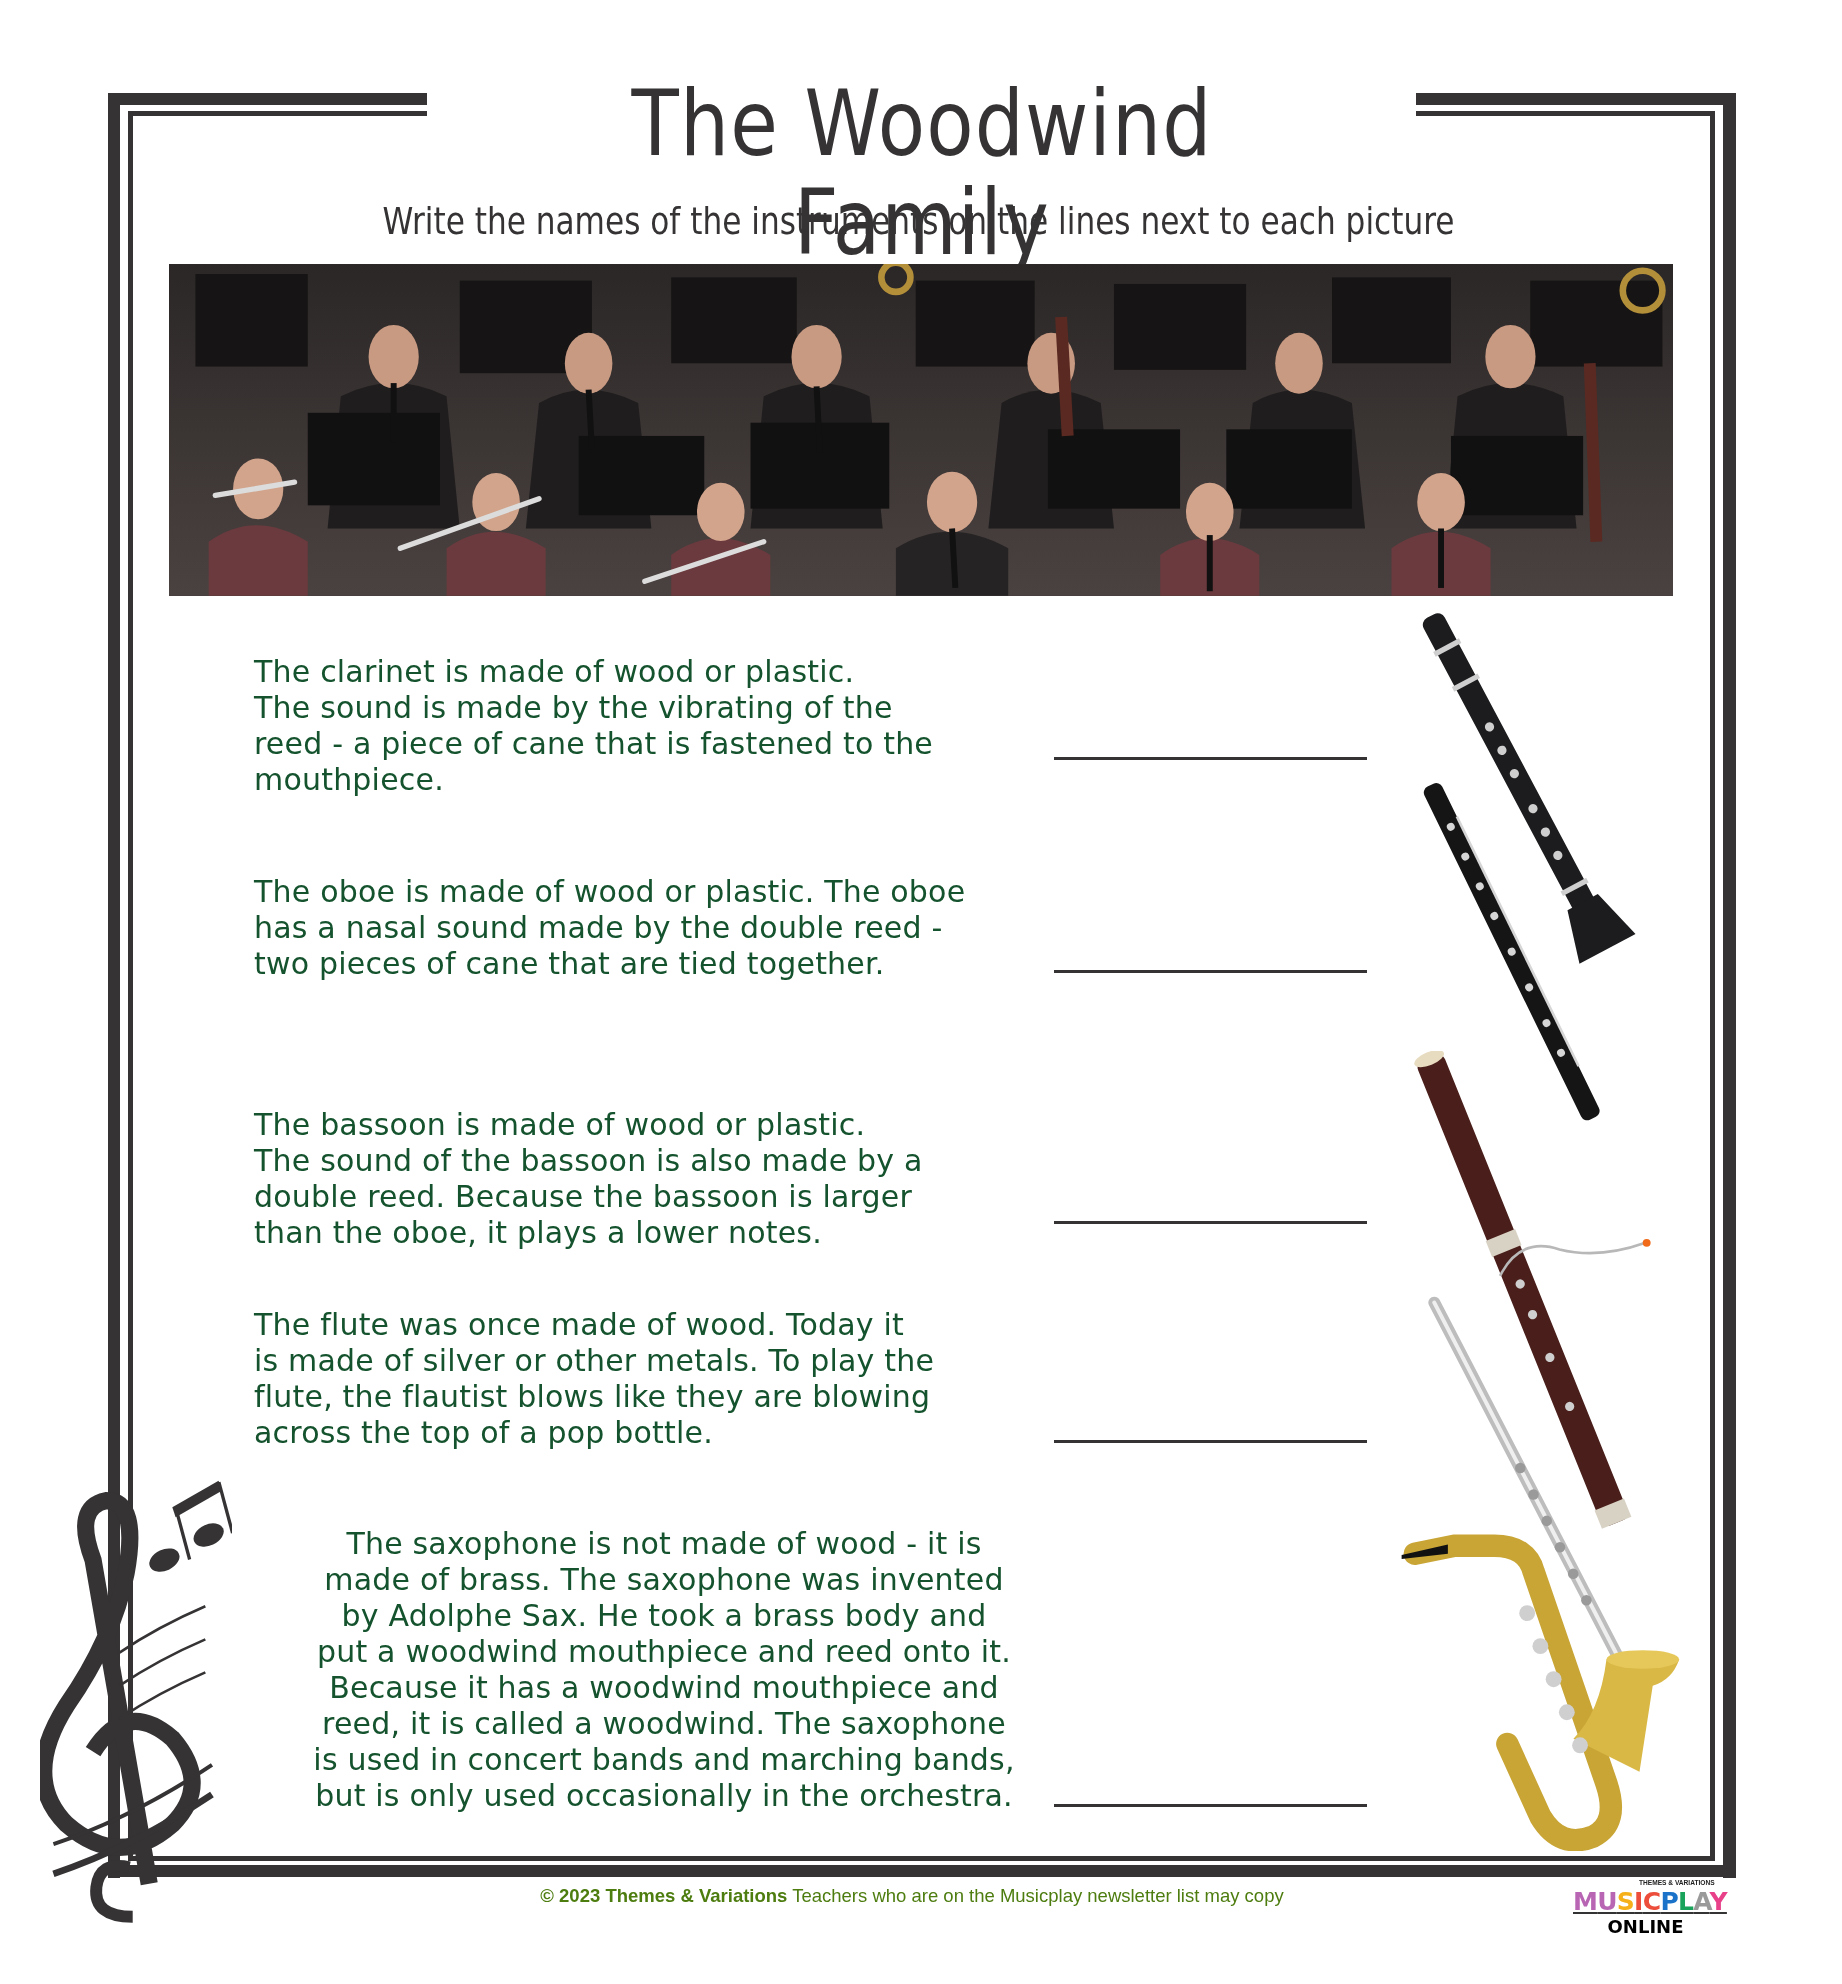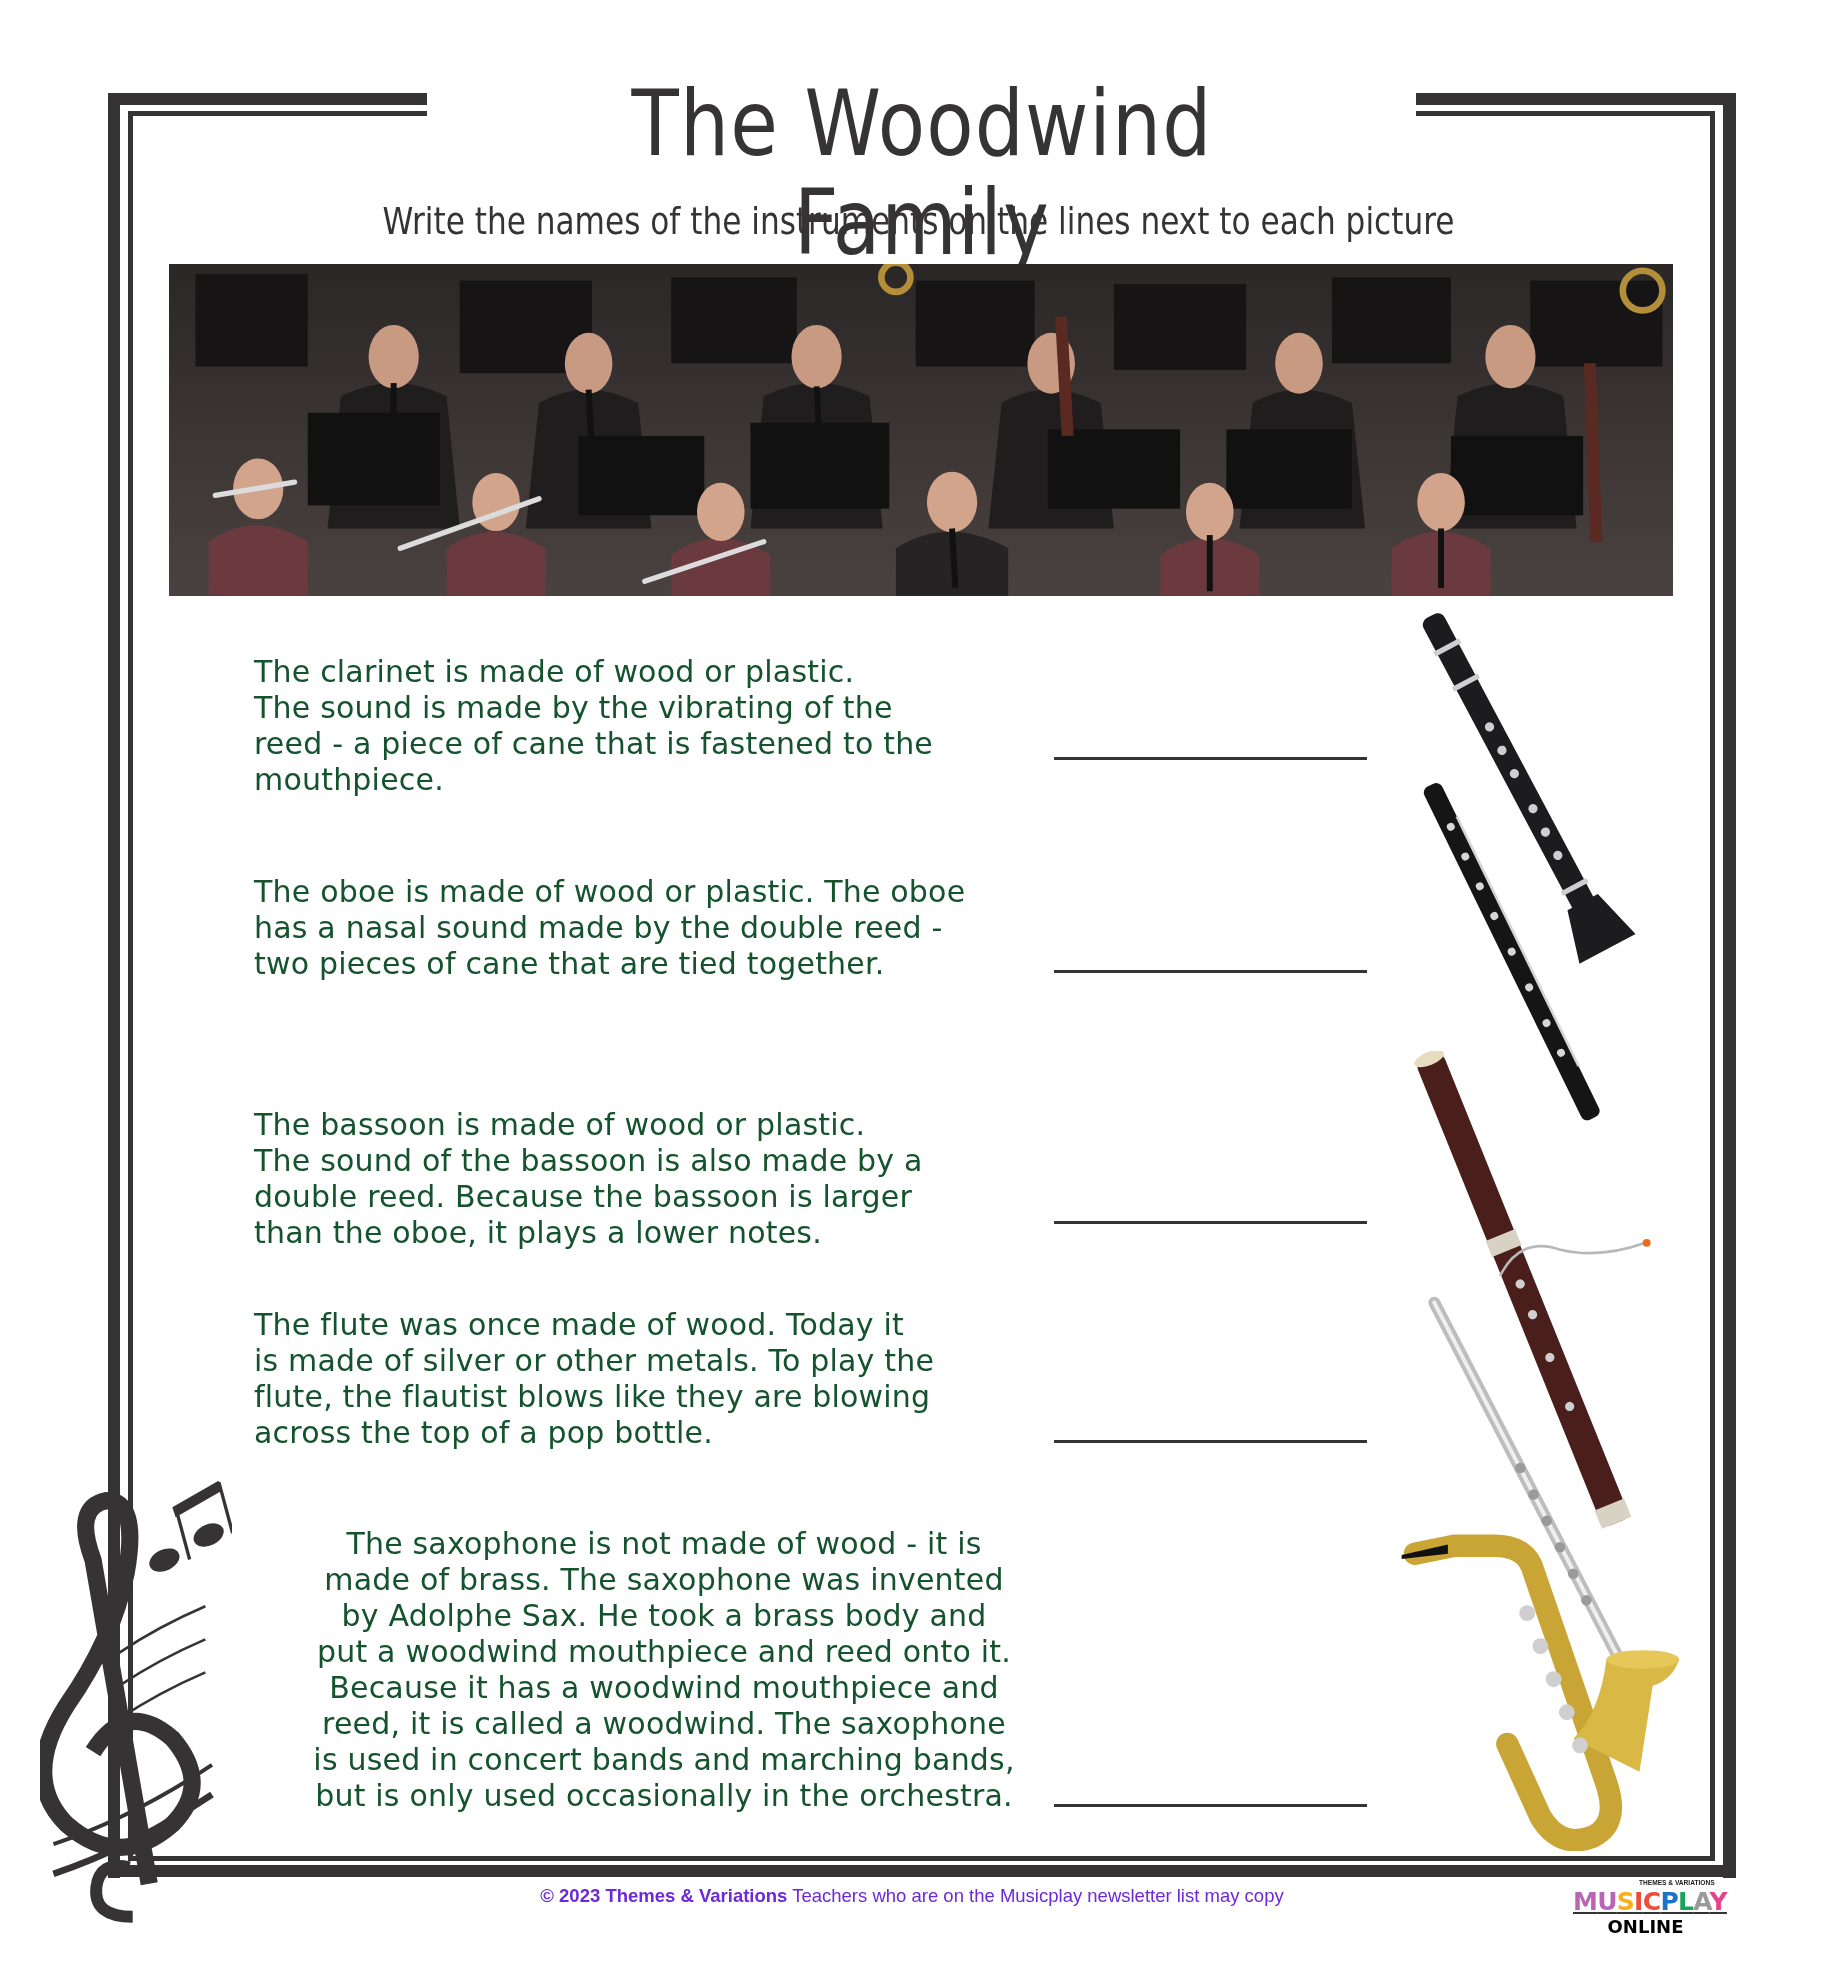--- a/index.html
+++ b/index.html
@@ -4,21 +4,21 @@
 <style>
   html, body { margin:0; padding:0; background:#ffffff; }
   body { width:1843px; height:1985px; position:relative; overflow:hidden; color:#333333; font-family:"DejaVu Sans", sans-serif; }
   .abs { position:absolute; }
   .bar { position:absolute; background:#353334; }
   .title { position:absolute; left:436px; top:74px; width:972px; text-align:center; font-family:"DejaVu Sans", sans-serif; font-size:90px; line-height:99px; letter-spacing:1.3px; color:#353334; transform:scaleX(0.86); transform-origin:center; }
   .subtitle { position:absolute; left:198px; top:198px; width:1441px; text-align:center; font-family:"DejaVu Sans", sans-serif; font-size:38px; line-height:46px; color:#353334; transform:scaleX(0.82); transform-origin:center; }
   .photo { position:absolute; left:169px; top:264px; width:1504px; height:332px; overflow:hidden; background:#3a3433; }
   .para { position:absolute; left:254px; width:820px; font-family:"DejaVu Sans", sans-serif; font-size:30px; line-height:36px; color:#14532d; white-space:pre-line; letter-spacing:0.2px; }
   .answer-line { position:absolute; left:1054px; width:313px; height:2.6px; background:#353334; }
-  .footer { position:absolute; left:370px; top:1885px; width:1084px; text-align:center; font-family:"Liberation Sans", sans-serif; font-size:18.5px; line-height:21px; color:#6d28d9; }
+  .footer { position:absolute; left:370px; top:1885px; width:1084px; text-align:center; font-family:"Liberation Sans", sans-serif; font-size:18.5px; line-height:21px; color:#4d7c0f; }
   .footer b { font-weight:bold; }
   .logo { position:absolute; left:1573px; top:1876px; width:145px; height:73px; }
 </style>
 </head>
 <body>
 
 <div class="bar" style="left:108px;top:93px;width:319px;height:12px;"></div>
 <div class="bar" style="left:1416px;top:93px;width:319px;height:12px;"></div>
 <div class="bar" style="left:108px;top:93px;width:12px;height:1785px;"></div>
 <div class="bar" style="left:1723px;top:93px;width:12.6px;height:1785px;"></div>

